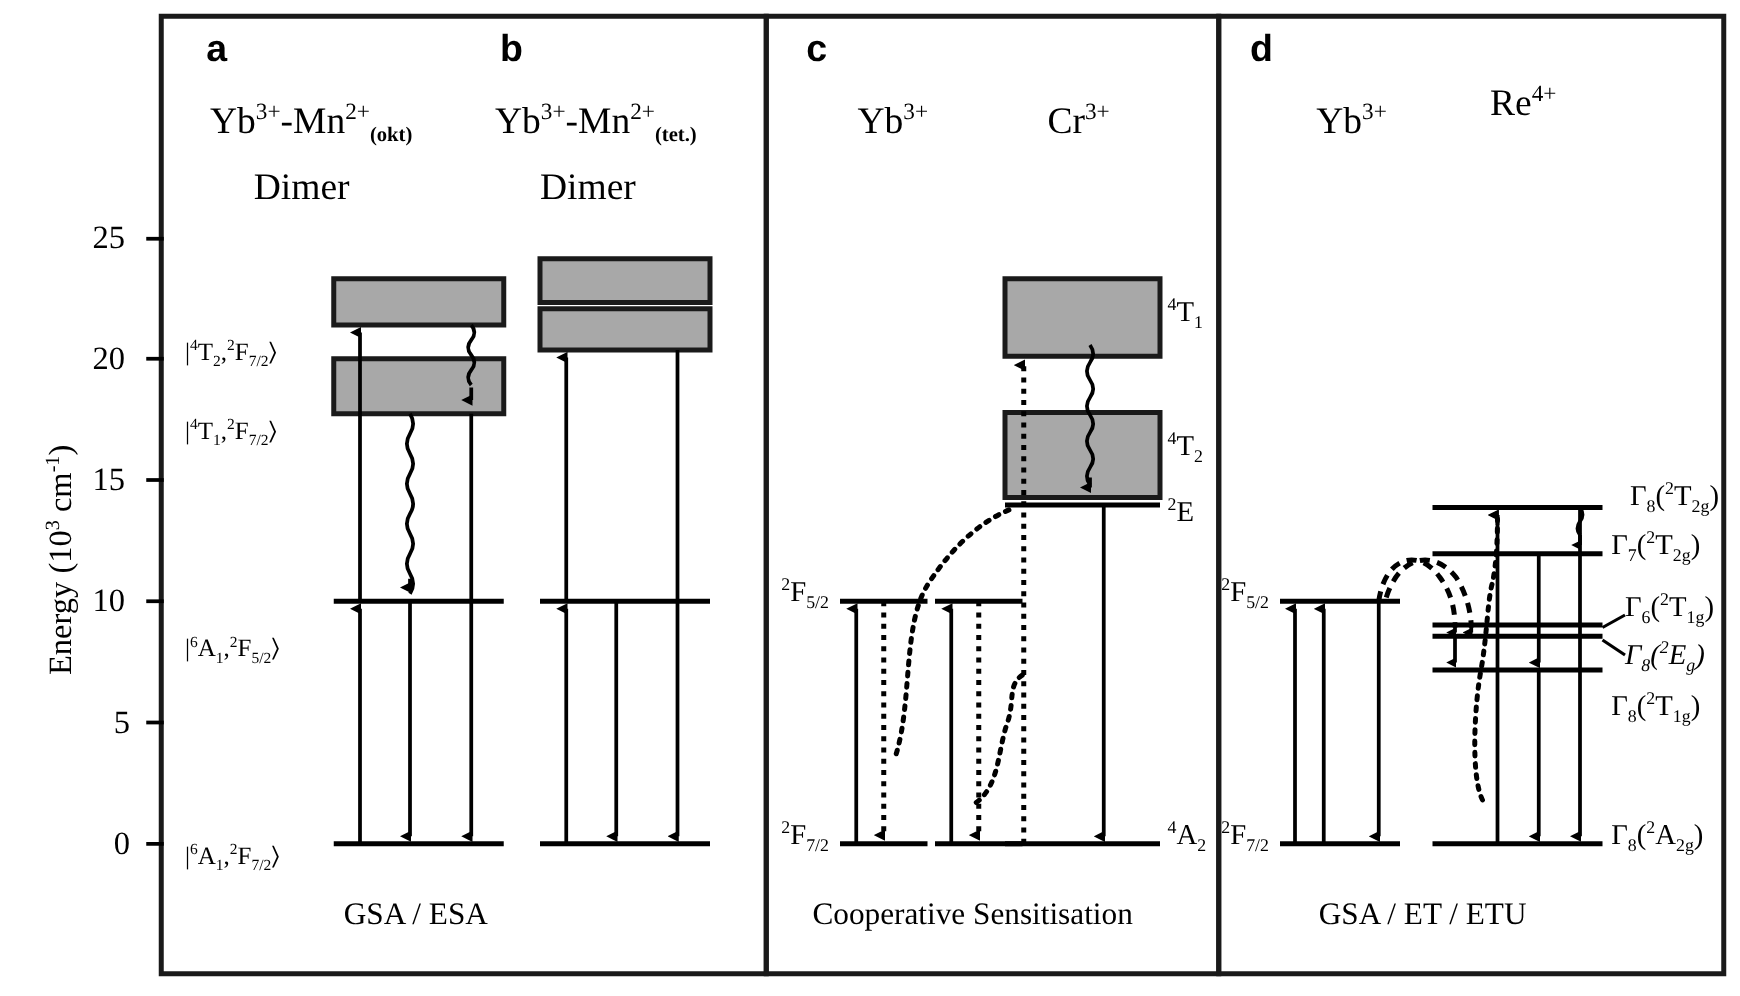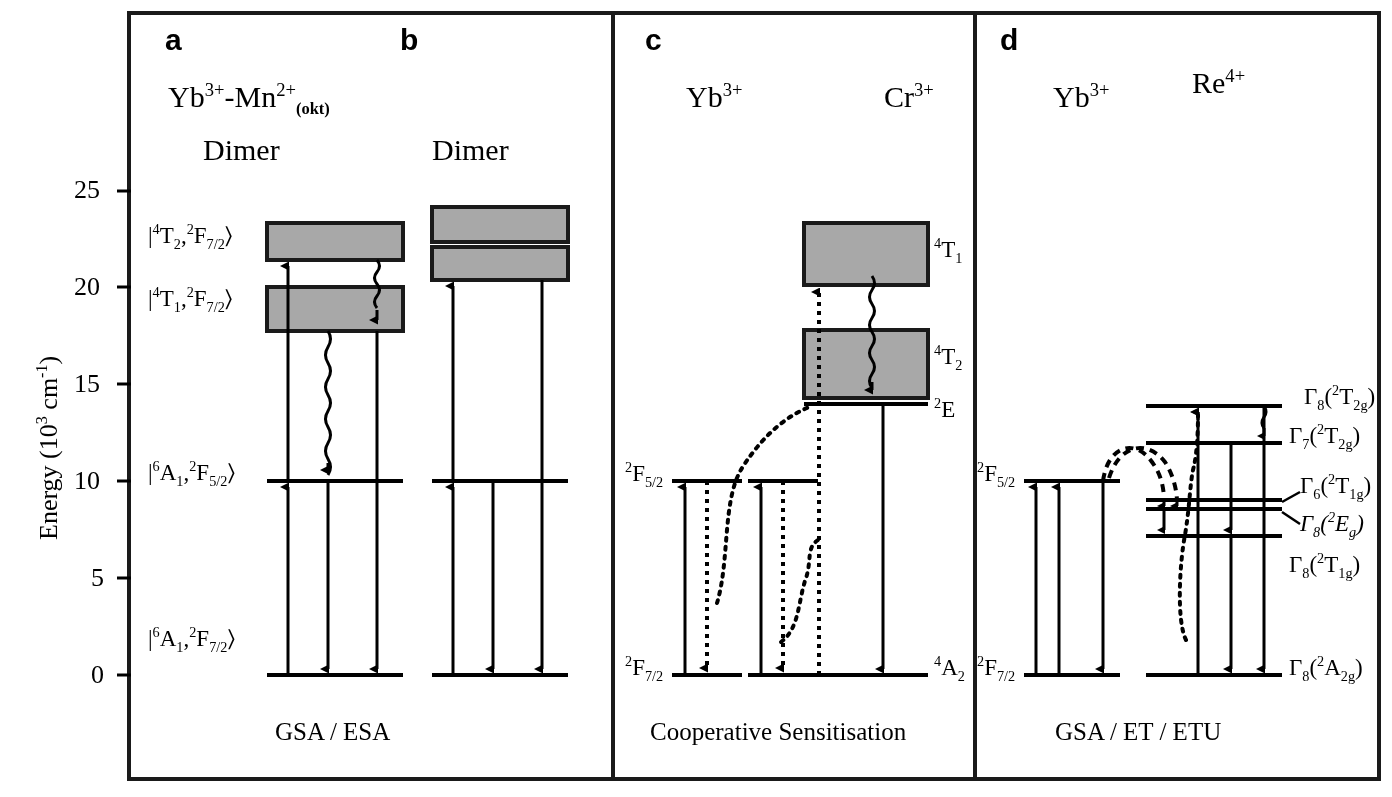--- a/index.html
+++ b/index.html
@@ -3,21 +3,21 @@
 <meta charset="utf-8">
 <style>
   html,body{margin:0;padding:0;background:#ffffff;}
   body{width:1392px;height:797px;font-family:"Liberation Serif",serif;color:#000;}
   #fig{position:relative;width:1392px;height:797px;overflow:hidden;background:#fff;}
   svg{position:absolute;left:0;top:0;}
   .lbl{position:absolute;white-space:nowrap;line-height:1;}
   .panel-letter{font-family:"Liberation Sans",sans-serif;font-weight:bold;font-size:30px;}
   .species{font-size:30px;}
   .dimer{font-size:30px;}
-  .state{font-size:23px;}
+  .state{font-size:20px;margin-top:48px;}
   .state-sm{font-size:23px;}
   .caption{font-size:25px;}
   .tick{font-size:26px;}
   .axis-title{font-size:26px;}
   sup{font-size:0.62em;vertical-align:super;line-height:0;}
   sub{font-size:0.62em;vertical-align:sub;line-height:0;}
   .sub-tiny{font-size:0.55em;vertical-align:sub;line-height:0;font-weight:bold;}
   .ylabel{position:absolute;transform-origin:0 0;transform:rotate(-90deg);}
 </style>
 </head>
@@ -185,25 +185,26 @@
   <div class="lbl dimer" style="left:203px;top:135px;"><span>Dimer</span></div>
 
   <div class="lbl state" style="left:148px;top:224px;"><span>|<sup>4</sup>T<sub>2</sub>,<sup>2</sup>F<sub>7/2</sub>〉</span></div>
   <div class="lbl state" style="left:148px;top:287px;"><span>|<sup>4</sup>T<sub>1</sub>,<sup>2</sup>F<sub>7/2</sub>〉</span></div>
   <div class="lbl state" style="left:148px;top:461px;"><span>|<sup>6</sup>A<sub>1</sub>,<sup>2</sup>F<sub>5/2</sub>〉</span></div>
   <div class="lbl state" style="left:148px;top:627px;"><span>|<sup>6</sup>A<sub>1</sub>,<sup>2</sup>F<sub>7/2</sub>〉</span></div>
 
   <div class="lbl caption" style="left:275px;top:719px;"><span>GSA / ESA</span></div>
 
   <div class="lbl panel-letter" style="left:400px;top:25px;"><span>b</span></div>
+  <div class="lbl species" style="left:396px;top:82px;"><span>Yb<sup>3+</sup>-Mn<sup>2+</sup><span class="sub-tiny">(tet.)</span></span></div>
   <div class="lbl dimer" style="left:432px;top:135px;"><span>Dimer</span></div>
 
   <div class="lbl panel-letter" style="left:645px;top:25px;"><span>c</span></div>
   <div class="lbl species" style="left:686px;top:82px;"><span>Yb<sup>3+</sup></span></div>
-  <div class="lbl species" style="left:838px;top:82px;margin-left:46px;"><span>Cr<sup>3+</sup></span></div>
+  <div class="lbl species" style="left:838px;top:82px;"><span>Cr<sup>3+</sup></span></div>
 
   <div class="lbl state-sm" style="left:625px;top:462px;"><span><sup>2</sup>F<sub>5/2</sub></span></div>
   <div class="lbl state-sm" style="left:625px;top:656px;"><span><sup>2</sup>F<sub>7/2</sub></span></div>
 
   <div class="lbl state-sm" style="left:934px;top:238px;"><span><sup>4</sup>T<sub>1</sub></span></div>
   <div class="lbl state-sm" style="left:934px;top:345px;"><span><sup>4</sup>T<sub>2</sub></span></div>
   <div class="lbl state-sm" style="left:934px;top:398px;"><span><sup>2</sup>E</span></div>
   <div class="lbl state-sm" style="left:934px;top:656px;"><span><sup>4</sup>A<sub>2</sub></span></div>
 
   <div class="lbl caption" style="left:650px;top:719px;"><span>Cooperative Sensitisation</span></div>

